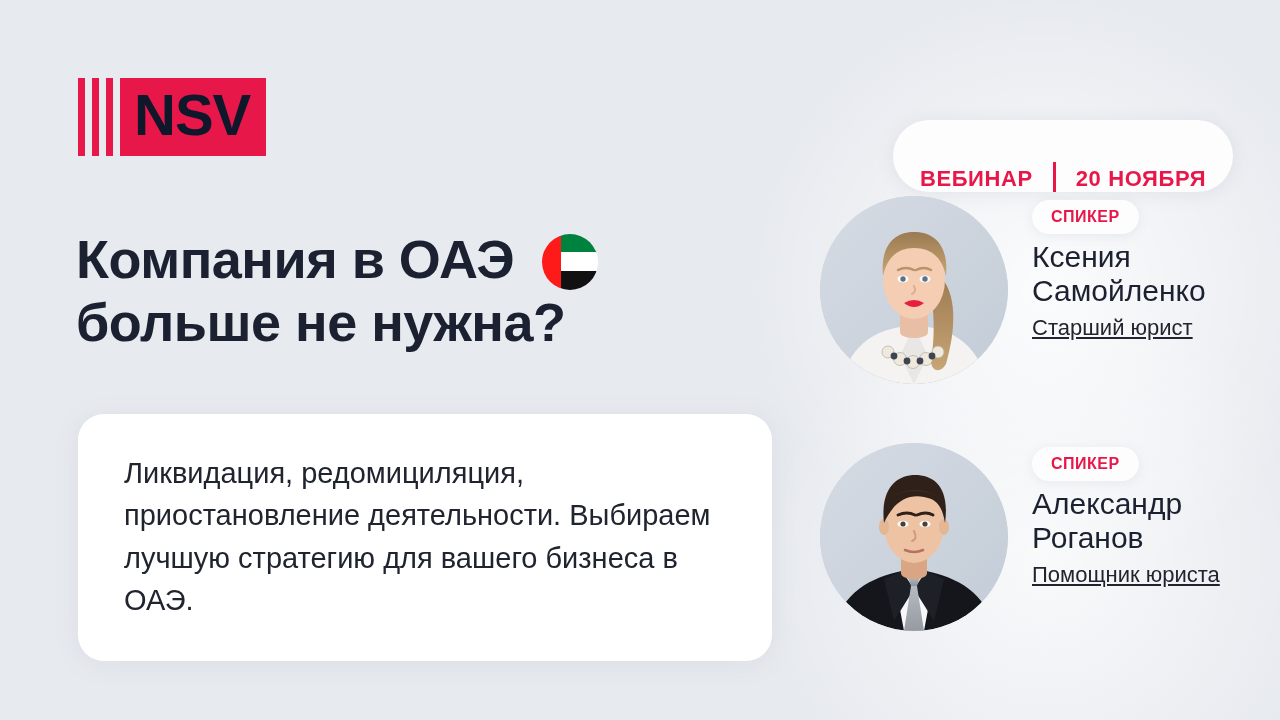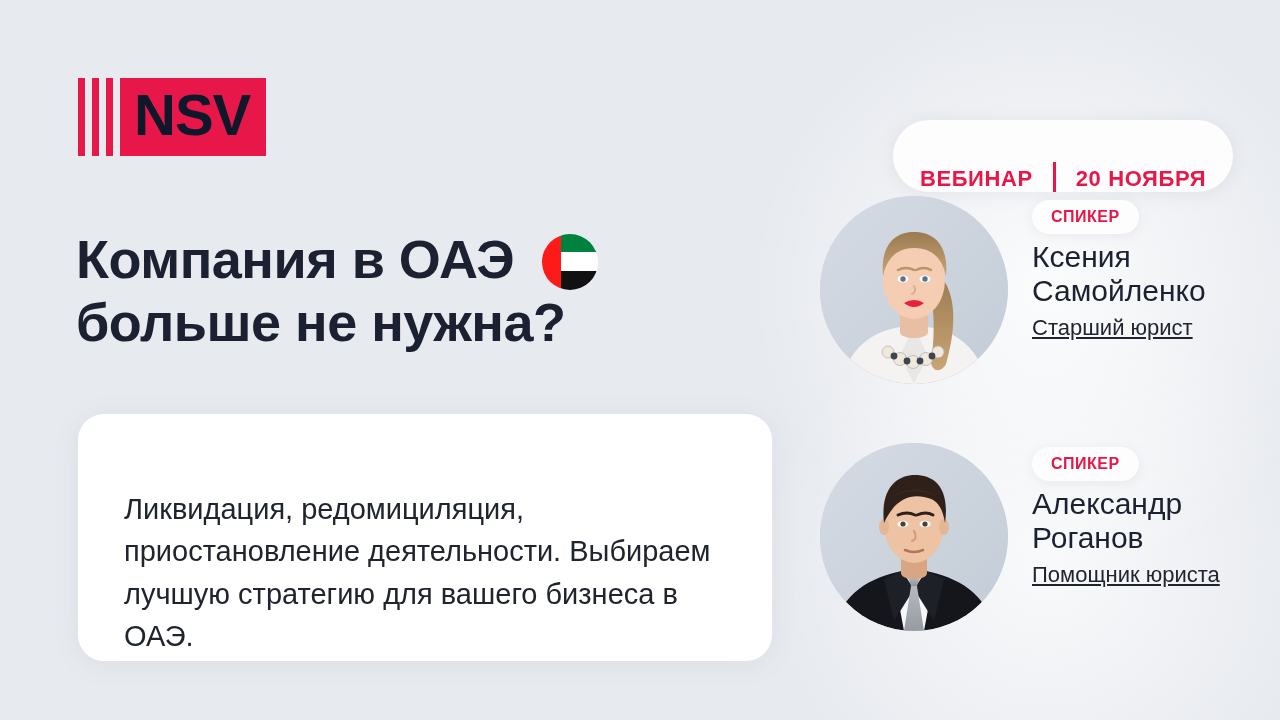--- a/index.html
+++ b/index.html
@@ -109,21 +109,20 @@
     border-radius:26px;
     box-shadow:0 3px 26px rgba(120,132,152,.10);
   }
   .desc-text {
     position:absolute;
     left:46px; top:38px;
     width:620px;
     color:#20242e;
     font-size:29px;
     line-height:1.46;
-    margin-top:36px;
   }
 
   
   .speaker {
     position:absolute;
     display:flex;
     gap:24px;
   }
   #speaker-1 { left:820px; top:196px; }
   #speaker-2 { left:820px; top:443px; }

